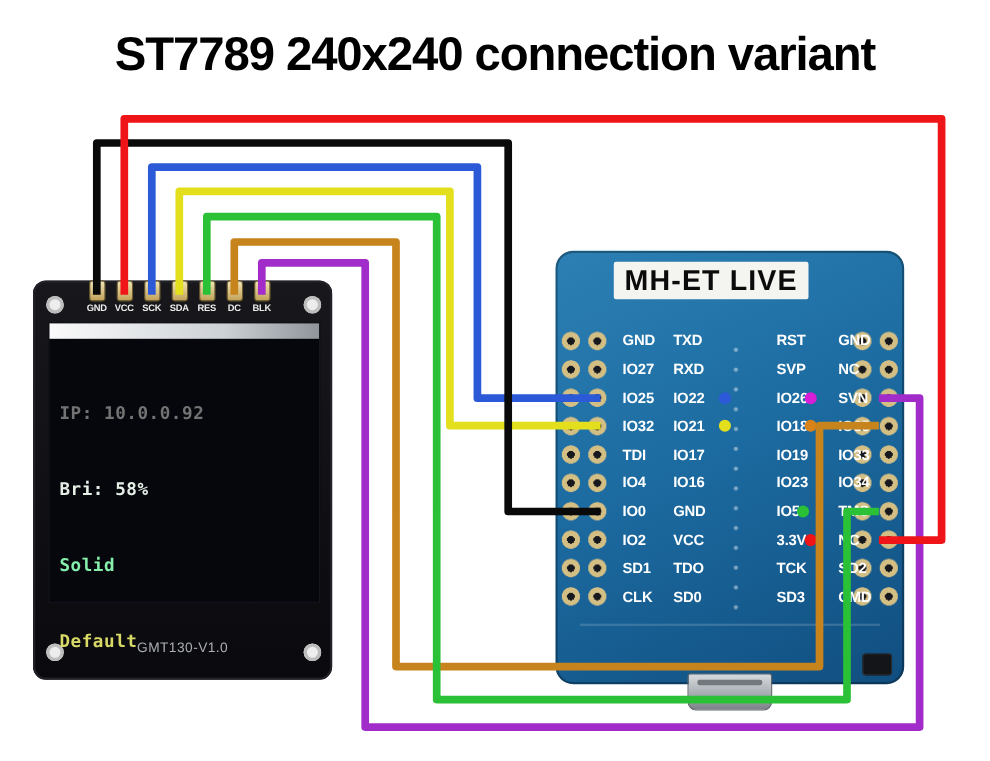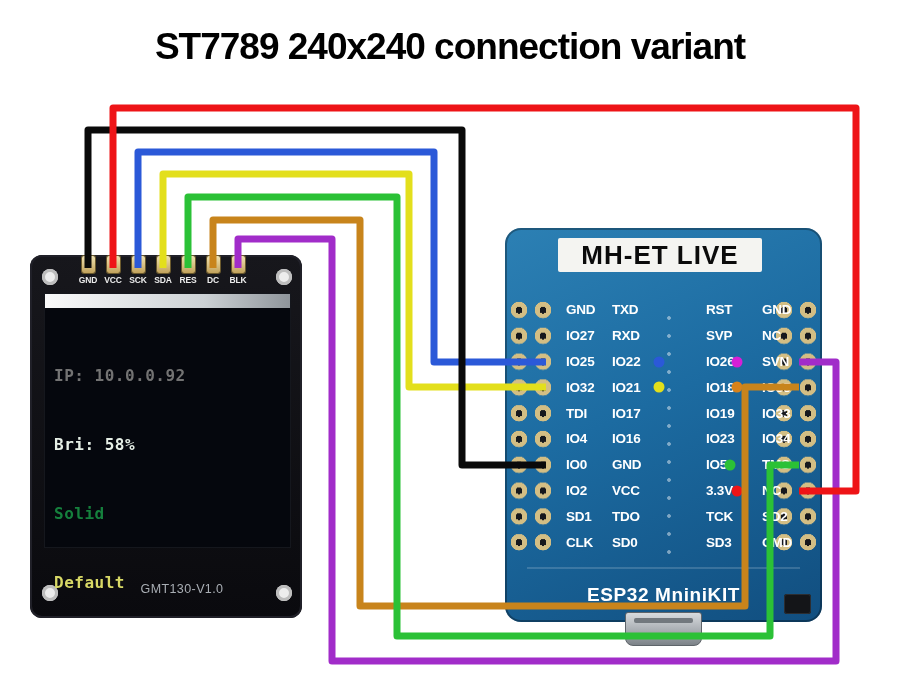--- a/index.html
+++ b/index.html
@@ -1,45 +1,45 @@
 <!DOCTYPE html>
 <html><head>
 <meta charset="utf-8">
 <style>
   * { margin:0; padding:0; box-sizing:border-box; }
   html,body { width:900px; height:692px; background:#ffffff; font-family:"Liberation Sans",sans-serif; }
   .stage { position:relative; width:900px; height:692px; background:#ffffff; overflow:hidden; }
 
   .title { position:absolute; top:26px; left:0; width:100%; text-align:center;
-           font-size:37px; font-weight:800; letter-spacing:-1px; color:#000; }
+           font-size:43px; font-weight:800; letter-spacing:-1px; color:#000; }
 
   
   .display { position:absolute; left:30px; top:255px; width:272px; height:363px;
              background:linear-gradient(180deg,#17171c,#0a0a0e);
              border-radius:12px; box-shadow:inset 0 0 0 2px #202028; }
   .pad { position:absolute; top:1px; width:13px; height:17px; border-radius:2px;
          background:linear-gradient(180deg,#f0e3b2,#c2a25b); box-shadow:0 0 0 1px #6b5a2d; }
   .pin-label { position:absolute; top:20px; width:28px; text-align:center;
                font-size:8.5px; font-weight:700; color:#ececec; letter-spacing:-0.2px; }
   .mhole { position:absolute; width:16px; height:16px; border-radius:50%;
            background:#ededed; box-shadow:inset 0 0 0 3px #bdbdbd; }
   .screen { position:absolute; left:14px; top:38px; width:247px; height:255px;
             background:#05070d; border:1px solid #15171d; }
   .glare { position:absolute; left:0; top:0; width:100%; height:14px;
            background:linear-gradient(90deg,#fafafa,#ccd1d5 65%,#8f959b); }
   .screen-text { position:absolute; left:9px; top:24px; font-family:"DejaVu Sans Mono",monospace;
                  font-weight:700; font-size:16px; letter-spacing:0.5px; line-height:23px; white-space:pre; }
-  .modtext { position:absolute; left:16px; width:100%; text-align:center; color:#a9aeb4;
+  .modtext { position:absolute; left:0; width:100%; text-align:center; color:#a9aeb4;
              font-size:12.5px; letter-spacing:0.4px; }
 
   
   .esp { position:absolute; left:505px; top:228px; width:317px; height:394px;
          background:linear-gradient(155deg,#2c80b4 0%,#1c6ba1 45%,#114e7f 100%);
          border-radius:16px; box-shadow:inset 0 0 0 2px rgba(0,0,0,.3); }
-  .brand { position:absolute; left:53px; top:10px; width:204px; height:34px;
+  .brand { position:absolute; left:53px; top:10px; width:177px; height:34px;
            background:#f4f4f1; color:#0b0b0b; font-weight:800; font-size:26px;
            text-align:center; line-height:34px; letter-spacing:1px; border-radius:2px; }
   .holecol { position:absolute; top:69px; width:20px; height:259px;
              background-image:radial-gradient(circle at 10px 13px,#16181d 0 3.5px,#d3be84 3.5px 8px,rgba(0,0,0,0) 8.5px);
              background-size:20px 25.8px; background-repeat:repeat-y; }
   .hc1 { left:4px; } .hc2 { left:28px; } .hc3 { left:269px; } .hc4 { left:293px; }
   .pinrows { position:absolute; top:69px; }
   .pinrows.left { left:61px; } .pinrows.right { left:201px; }
   .prow { height:25.8px; display:flex; align-items:center; color:#fff;
           font-weight:700; font-size:13.5px; letter-spacing:-0.2px; }
@@ -89,21 +89,21 @@
     <div class="mhole" style="left:12px;top:14px"></div>
     <div class="mhole" style="left:246px;top:14px"></div>
     <div class="mhole" style="left:12px;top:330px"></div>
     <div class="mhole" style="left:246px;top:330px"></div>
 
     <div class="screen">
       <div class="glare"></div>
       <div class="screen-text">
         <div class="sline" style="color: #737373;">IP: 10.0.0.92</div>
         <div class="sline" style="color: rgb(230, 239, 230);">Bri: 58%</div>
-        <div class="sline" style="color: #15803d;">Solid</div>
+        <div class="sline" style="color: #86efac;">Solid</div>
         <div class="sline" style="color: rgb(216, 217, 102);">Default</div>
       </div>
     </div>
 
     <div class="modtext" style="top:327px">GMT130-V1.0</div>
   </div>
 
   <div class="esp">
     <div class="brand">MH-ET LIVE</div>
 
@@ -194,21 +194,20 @@
       <div class="prow">
           <span class="p1">TCK</span>
           <span class="p2">SD2</span>
         </div>
       <div class="prow">
           <span class="p1">SD3</span>
           <span class="p2">CMD</span>
         </div>
     </div>
 
-    <div class="espname">ESP32 MniniKIT</div>
     <div class="usb"></div>
     <div class="btn"></div>
   </div>
 
   <svg class="wires" width="900" height="692" viewBox="0 0 900 692">
     <g>
       <circle cx="659" cy="362" r="5.5" fill="#2b59d8"></circle>
       <circle cx="659" cy="387" r="5.5" fill="#e3df1c"></circle>
       <circle cx="737" cy="362" r="5.5" fill="#d61fd6"></circle>
       <circle cx="737" cy="387" r="5.5" fill="#d8821a"></circle>

